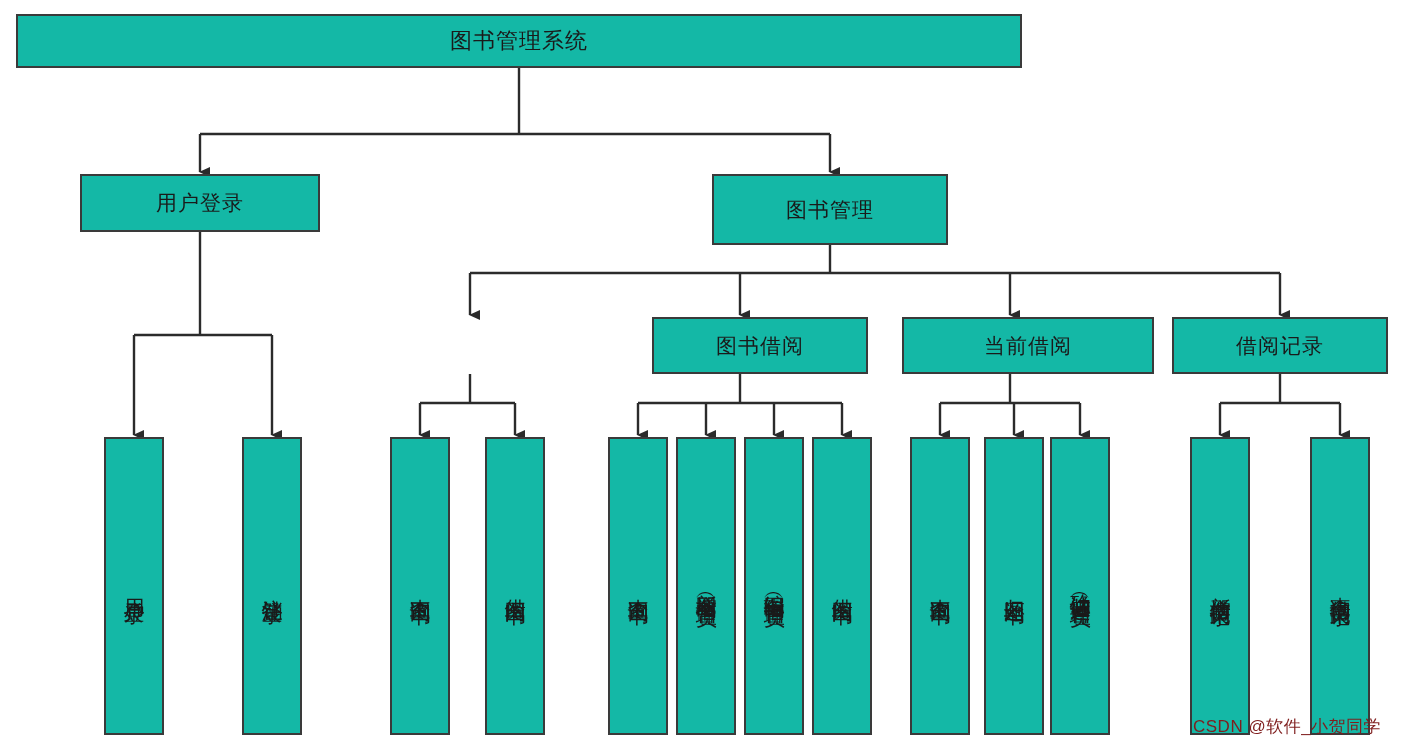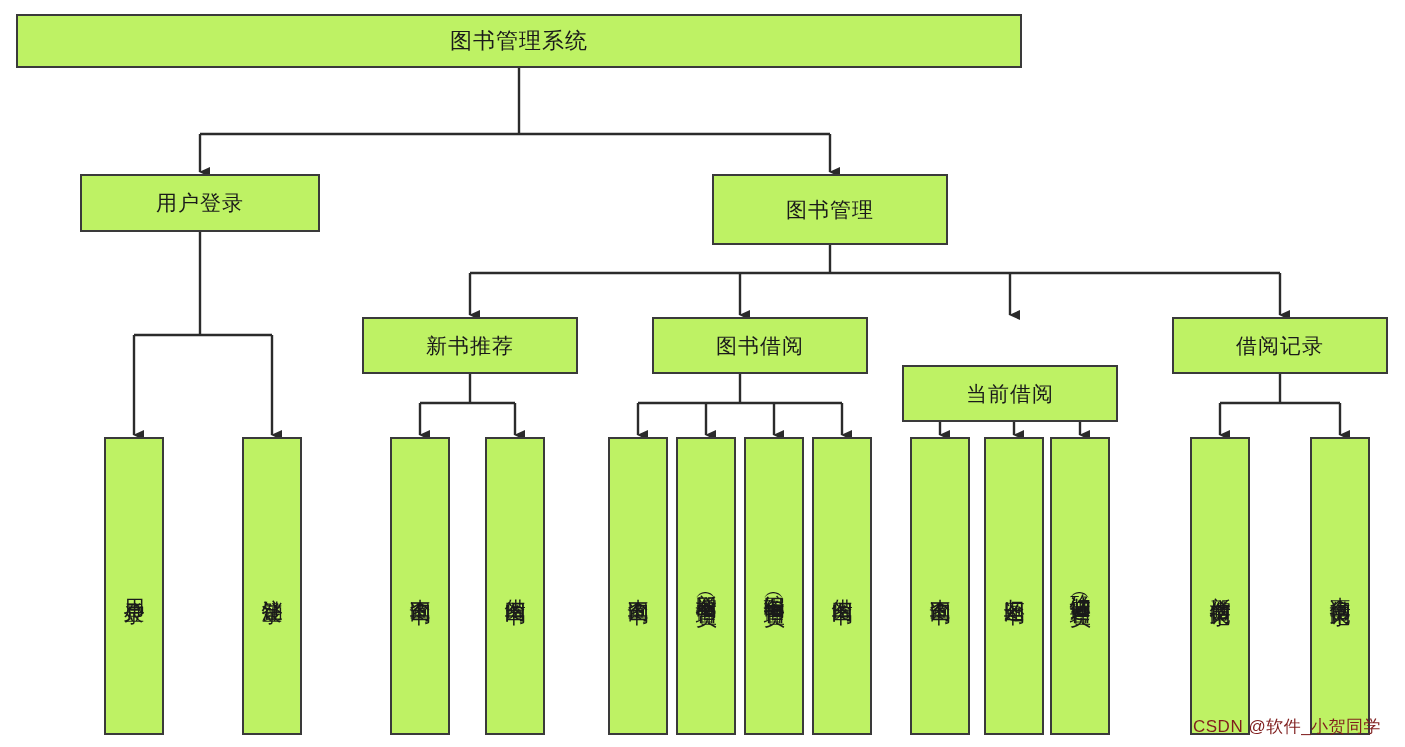--- a/index.html
+++ b/index.html
@@ -23,21 +23,21 @@
     left: 0;
     top: 0;
     width: 1405px;
     height: 747px;
     pointer-events: none;
   }
   .node {
     position: absolute;
     box-sizing: border-box;
     border: 2px solid #3a3a3a;
-    background: #bef264;
+    background: #14b8a6;
     display: flex;
     align-items: center;
     justify-content: center;
     color: #1a1a1a;
   }
   .node.h {
     font-size: 21px;
     letter-spacing: 1px;
   }
   .node.root {
@@ -118,27 +118,24 @@
     <span>图书管理系统</span>
   </div>
 
   <div class="node h" style="left: 80px; top: 174px; width: 240px; height: 58px;">
     <span>用户登录</span>
   </div>
   <div class="node h" style="left: 712px; top: 174px; width: 236px; height: 71px;">
     <span>图书管理</span>
   </div>
 
-  <div class="node h" style="left: 362px; top: 317px; width: 216px; height: 57px;">
-    <span>新书推荐</span>
-  </div>
   <div class="node h" style="left: 632px; top: 317px; width: 216px; height: 57px; margin-left: 20px;">
     <span>图书借阅</span>
   </div>
-  <div class="node h" style="left: 902px; top: 317px; width: 216px; height: 57px; margin-top: 48px;">
+  <div class="node h" style="left: 902px; top: 317px; width: 252px; height: 57px;">
     <span>当前借阅</span>
   </div>
   <div class="node h" style="left: 1172px; top: 317px; width: 216px; height: 57px;">
     <span>借阅记录</span>
   </div>
 
   <div class="node v" style="left: 104px; top: 437px; width: 60px; height: 298px;">
     <span class="vtext">用户登录</span>
   </div>
   <div class="node v" style="left: 242px; top: 437px; width: 60px; height: 298px;">

